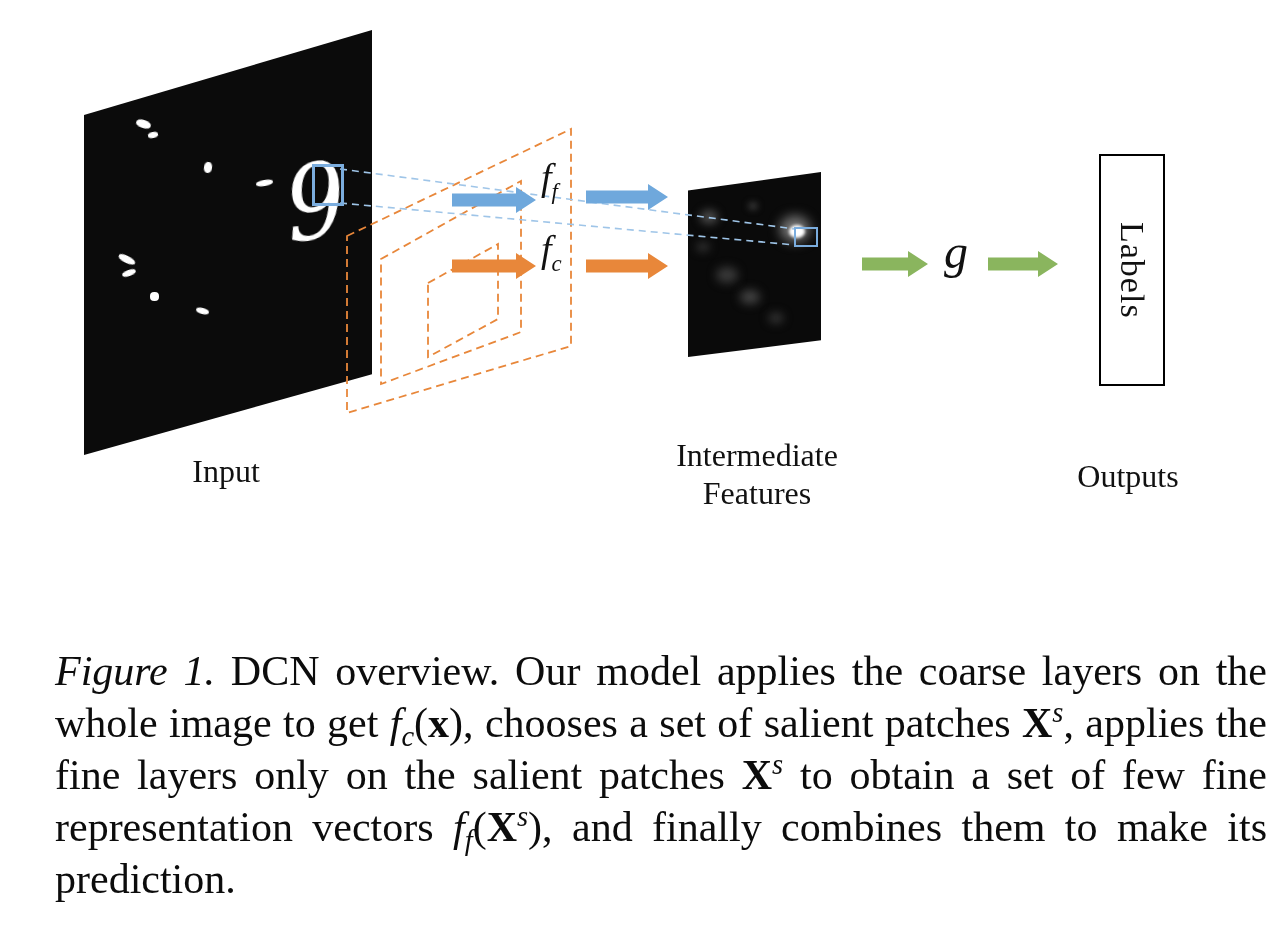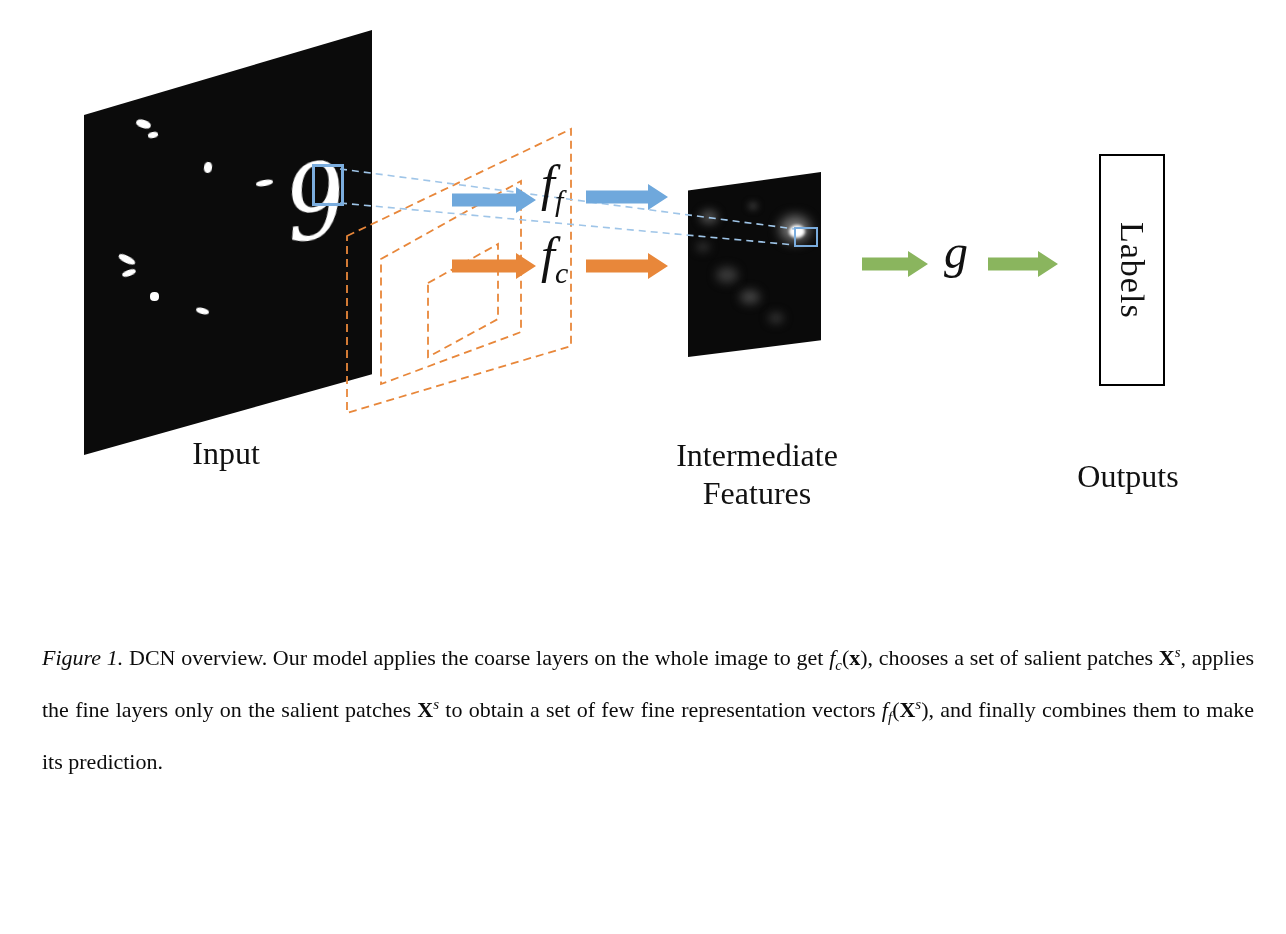--- a/index.html
+++ b/index.html
@@ -24,36 +24,36 @@
   .patch-feat{left:794px;top:227px;width:20px;height:16px;border-width:2.5px;}
 
   svg.overlay{position:absolute;left:0;top:0;}
   .arrow-blue{fill:var(--fine-blue,#6fa8dc);}
   .arrow-orange{fill:var(--coarse-orange,#e8873a);}
   .arrow-green{fill:var(--output-green,#8ab55e);}
   .dash-orange{fill:none;stroke:var(--coarse-orange,#e8873a);stroke-width:1.8;stroke-dasharray:8 5;}
   .dash-blue{stroke:var(--dashed-blue,#9fc5e8);stroke-width:1.6;stroke-dasharray:7 5;}
 
   .fn-label{position:absolute;font-family:"Liberation Serif",serif;font-style:italic;
-            font-size:50px;line-height:1;color:#111;}
+            font-size:38px;line-height:1;color:#111;}
   .fn-label sub{font-size:60%;font-style:italic;}
   .g-label{font-size:48px;}
 
   .labels-box{position:absolute;left:1099px;top:154px;width:62px;height:228px;background:#fff;
               border:2.5px solid #000;display:flex;align-items:center;justify-content:center;}
   .labels-box span{writing-mode:vertical-rl;font-size:34px;letter-spacing:1px;}
 
   .img-label{position:absolute;font-size:32px;text-align:center;line-height:38px;}
-  .lbl-input{left:151px;top:434px;width:150px;}
+  .lbl-input{left:151px;top:452px;width:150px;}
   .lbl-inter{left:652px;top:436px;width:210px;}
   .lbl-out{left:1058px;top:457px;width:140px;}
 
   
-  .figure-caption{position:absolute;left:38px;top:628px;width:1212px;margin:4px;
-                  font-size:22px;line-height:52px;text-align:justify;color:#0c0c0c;}
+  .figure-caption{position:absolute;left:38px;top:628px;width:1212px;margin:17px;
+                  font-size:42px;line-height:52px;text-align:justify;color:#0c0c0c;}
   .figure-caption .it{font-style:italic;}
   .figure-caption .mi{font-style:italic;}
   .figure-caption .mb{font-weight:bold;}
   .figure-caption sub,.figure-caption sup{font-size:68%;line-height:0;}
 </style>
 </head>
 <body>
 
 <div class="page">
 

